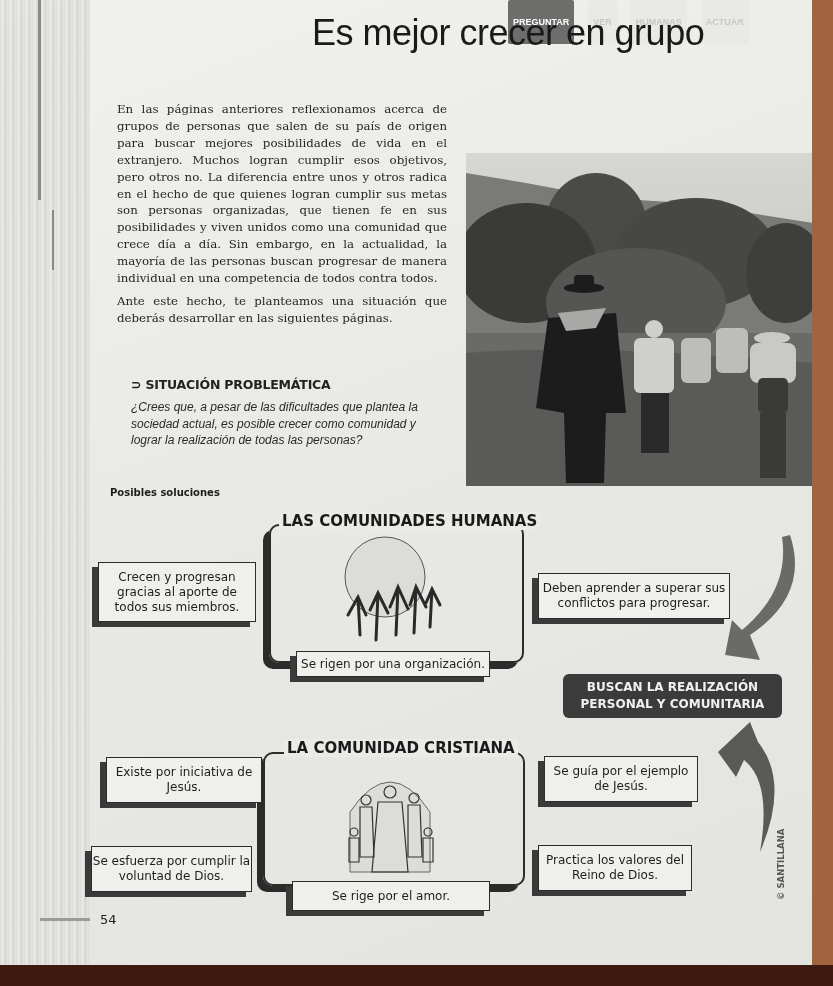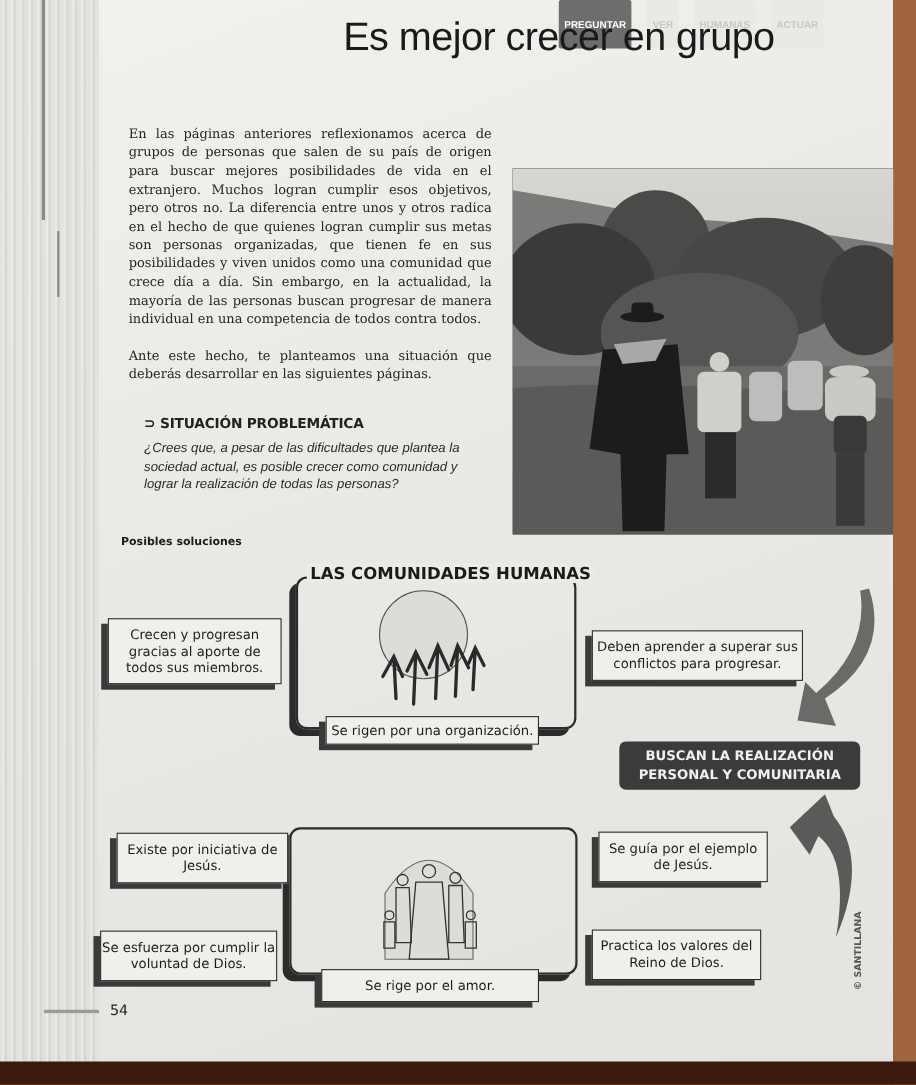--- a/index.html
+++ b/index.html
@@ -32,21 +32,21 @@
 
   .title {
     position:absolute; left:284px; top:12px;
     font-family:Liberation Sans, sans-serif; font-size:36px; color:#1a1a1a; letter-spacing:-0.5px;margin-left:28px;
   }
   .body-text {
     position:absolute; left:117px; top:97px; width:330px;
     font-family:"DejaVu Serif", serif; font-size:11.8px; line-height:16.9px; color:#262626;
     text-align:justify;
   }
-  .body-text p { margin:16px 0 6px 0; }
+  .body-text p { margin:4px 0 6px 0; }
 
   .sit-head {
     position:absolute; left:131px; top:377px;
     font-family:"DejaVu Sans", sans-serif; font-size:12.5px; font-weight:bold; color:#222;
     letter-spacing:-0.2px;
   }
   .sit-text {
     position:absolute; left:131px; top:399px; width:305px;
     font-family:Liberation Sans, sans-serif; font-style:italic; font-size:12px; line-height:16.5px; color:#2a2a2a;
   }
@@ -195,20 +195,21 @@
   <svg style="position:absolute;left:720px;top:535px;" width="80" height="130" viewBox="0 0 80 130">
     <path d="M70 0 Q90 60 30 100 L40 125 L5 120 L12 85 L22 95 Q70 55 62 2 Z" fill="#6a6a68"></path>
   </svg>
   <svg style="position:absolute;left:710px;top:722px;" width="80" height="135" viewBox="0 0 80 135">
     <path d="M8 30 L40 0 L48 20 Q80 60 50 130 Q62 60 34 38 L26 55 Z" fill="#5a5a58"></path>
   </svg>
 
   <div class="dark-pill">BUSCAN LA REALIZACIÓN PERSONAL Y COMUNITARIA</div>
 
   <div class="frame" style="left:263px;top:752px;width:258px;height:130px;"></div>
+  <div class="frame-title" style="left:284px;top:739px;">LA COMUNIDAD CRISTIANA</div>
   <div style="position:absolute;left:330px;top:762px;">
     <svg width="120" height="115" viewBox="0 0 120 115">
       <path d="M20 110 L20 50 Q60 -10 100 50 L100 110 Z" fill="#dcdcd8" stroke="#666" stroke-width="1"></path>
       <g fill="none" stroke="#333" stroke-width="1.2">
         <circle cx="60" cy="30" r="6"></circle>
           <path d="M48 40 L72 40 L78 110 L42 110 Z"></path>
         <circle cx="36" cy="38" r="5"></circle>
           <path d="M30 45 L42 45 L44 95 L30 95 Z"></path>
         <circle cx="84" cy="36" r="5"></circle>
           <path d="M78 43 L90 43 L92 95 L78 95 Z"></path>

